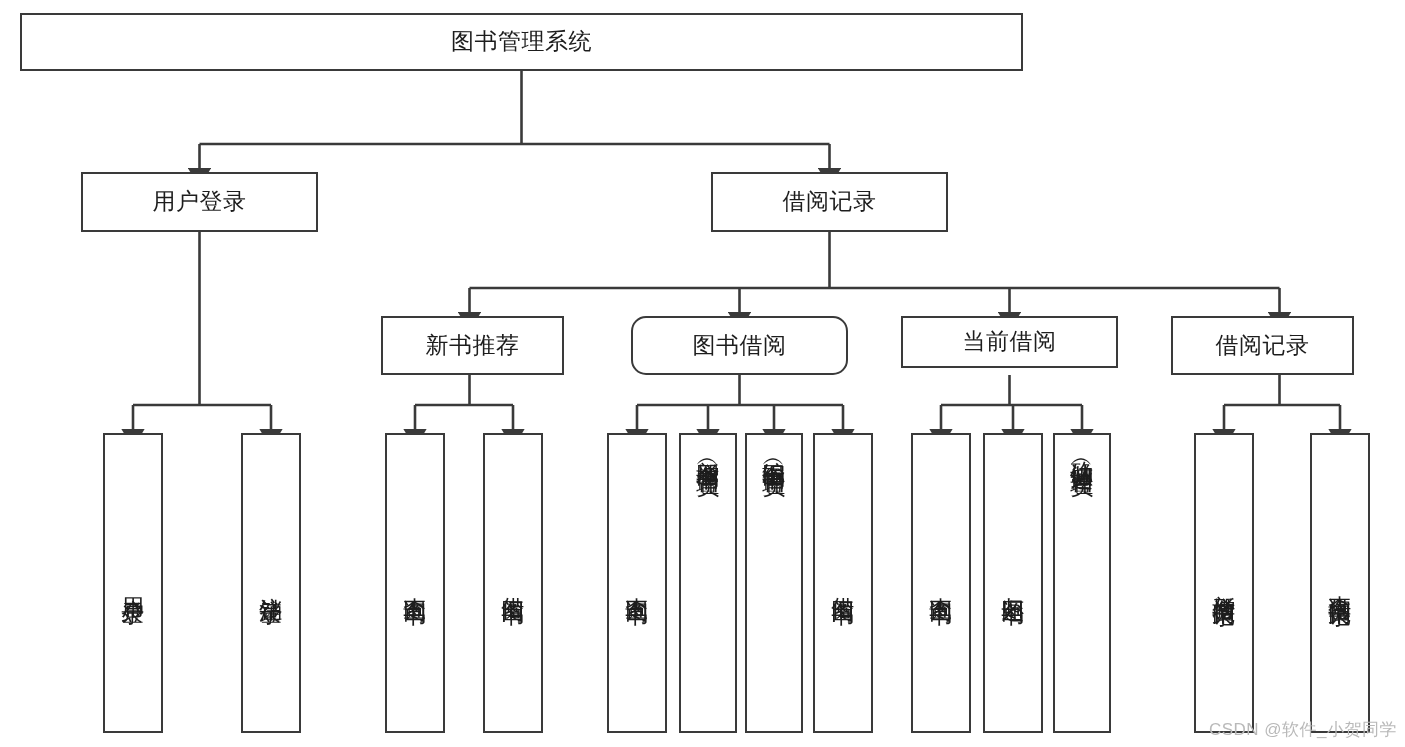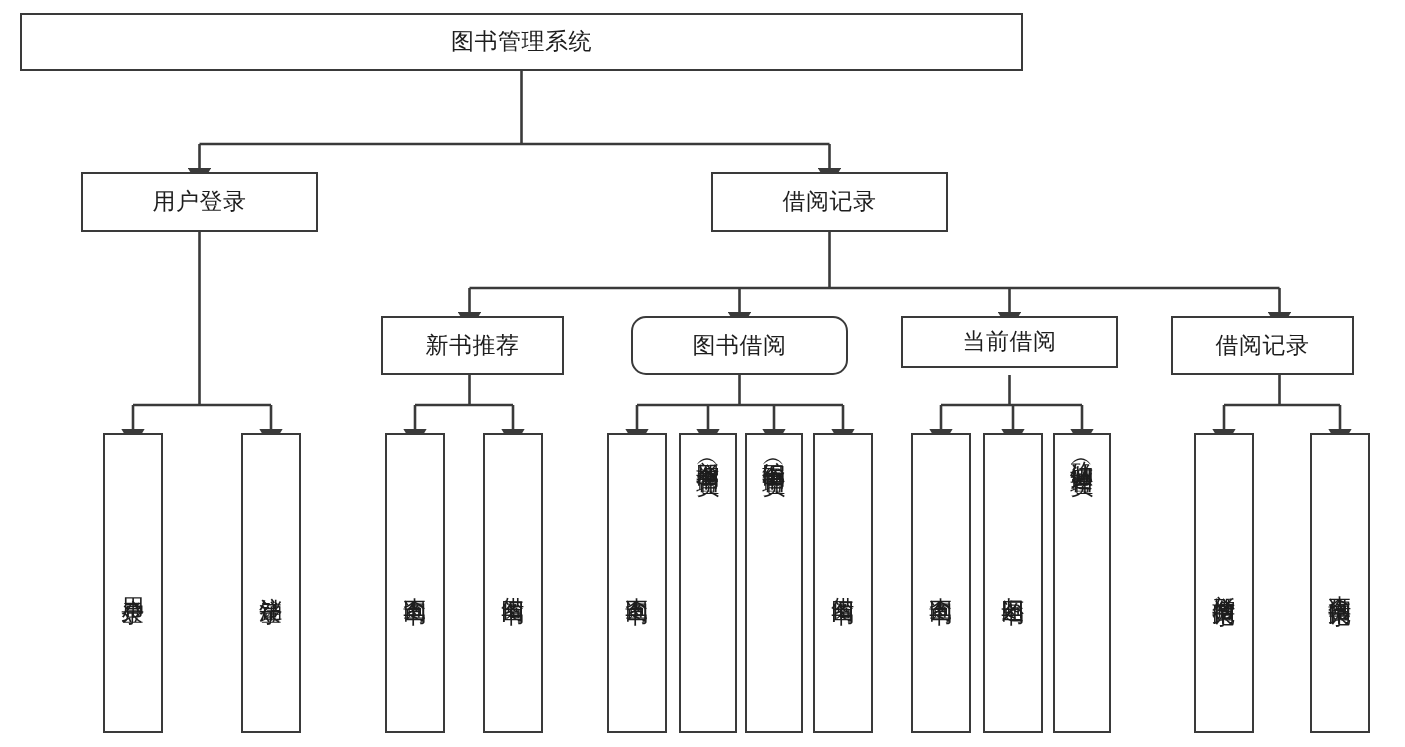--- a/index.html
+++ b/index.html
@@ -177,13 +177,14 @@
         <span class="label">确认归还（管理员）</span>
       </div>
       <div class="node v center" style="left: 1194px; top: 433px; width: 60px; height: 300px;">
         <span class="label">新增借阅记录</span>
       </div>
       <div class="node v center" style="left: 1310px; top: 433px; width: 60px; height: 300px;">
         <span class="label">查询借阅记录</span>
       </div>
     </div>
 
+  <div id="watermark">CSDN @软件_小贺同学</div>
 </div>
 
 </body></html>

